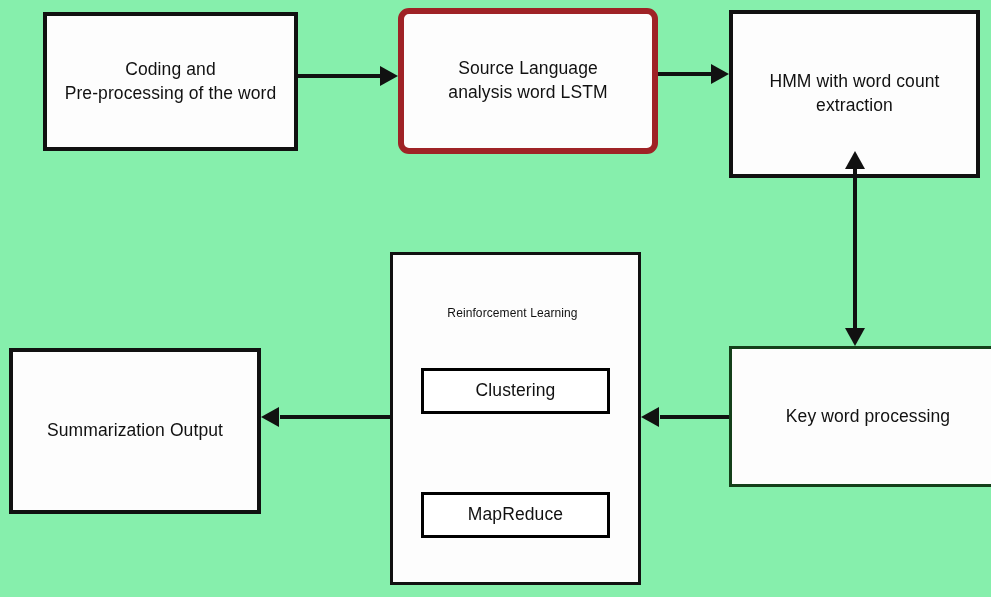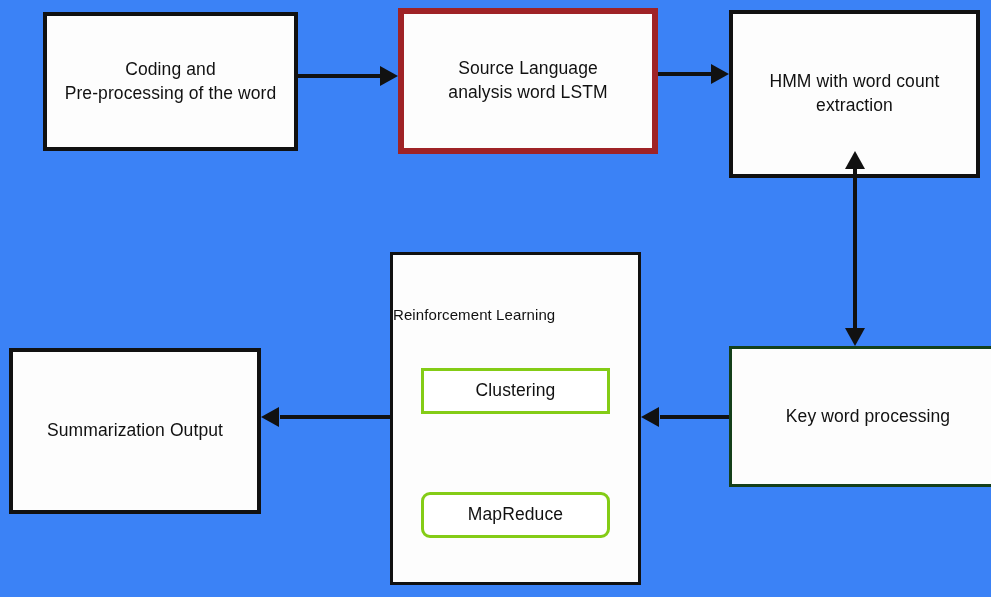--- a/index.html
+++ b/index.html
@@ -4,21 +4,21 @@
 <style>
   html, body {
     margin: 0;
     padding: 0;
     background: #ffffff;
   }
   #canvas {
     position: relative;
     width: 991px;
     height: 597px;
-    background: #3b82f6;
+    background: #86efac;
     font-family: "Liberation Sans", sans-serif;
     overflow: hidden;
   }
   .node {
     position: absolute;
     box-sizing: border-box;
     background: #fdfdfd;
     display: flex;
     align-items: center;
     justify-content: center;
@@ -36,29 +36,29 @@
   .node-label { display: block; padding: 0 10px; }
 
   
   .node.stack {
     display: block;
   }
   .stack-title {
     position: absolute;
     left: 0;
     right: 6px;
-    text-align: left;
-    font-size: 15px;
+    text-align: center;
+    font-size: 12px;
     color: #111111;
   }
   .subnode {
     position: absolute;
     box-sizing: border-box;
     background: #ffffff;
-    border: 3px solid #84cc16;
+    border: 3px solid #000000;
     display: flex;
     align-items: center;
     justify-content: center;
     font-size: 17.5px;
     color: #111111;
   }
 
   
   .conn {
     position: absolute;
@@ -98,21 +98,21 @@
 
 <div id="canvas">
 
   <div class="node black" style="left:43px; top:12px; width:255px; height:139px;">
     <span class="node-label">
       <span>Coding and</span><br>
       <span>Pre-processing of the word</span>
     </span>
   </div>
 
-  <div class="node red" style="left:398px; top:8px; width:260px; height:146px;">
+  <div class="node red" style="left:398px; top:8px; width:260px; height:146px;border-radius:11px;">
     <span class="node-label">
       <span>Source Language</span><br>
       <span>analysis word LSTM</span>
     </span>
   </div>
 
   <div class="node black" style="left:729px; top:10px; width:251px; height:168px;">
     <span class="node-label">
       <span>HMM with word count</span><br>
       <span>extraction</span>
@@ -123,21 +123,21 @@
     <span class="node-label">Key word processing</span>
   </div>
 
   <div class="node thin stack" style="left:390px; top:252px; width:251px; height:333px;">
     <div class="stack-title" style="top:50px;">Reinforcement Learning</div>
 
     <div class="subnode" style="left:28px; top:113px; width:189px; height:46px;">
       <span>Clustering</span>
     </div>
 
-    <div class="subnode" style="left:28px; top:237px; width:189px; height:46px;border-radius:9px;">
+    <div class="subnode" style="left:28px; top:237px; width:189px; height:46px;">
       <span>MapReduce</span>
     </div>
   </div>
 
   <div class="node black" style="left:9px; top:348px; width:252px; height:166px;">
     <span class="node-label">Summarization Output</span>
   </div>
 
   <div class="conn h" style="left:298px; top:74px; width:82px;"></div>
   <div class="arrowhead right" style="left:380px; top:66px;"></div>

